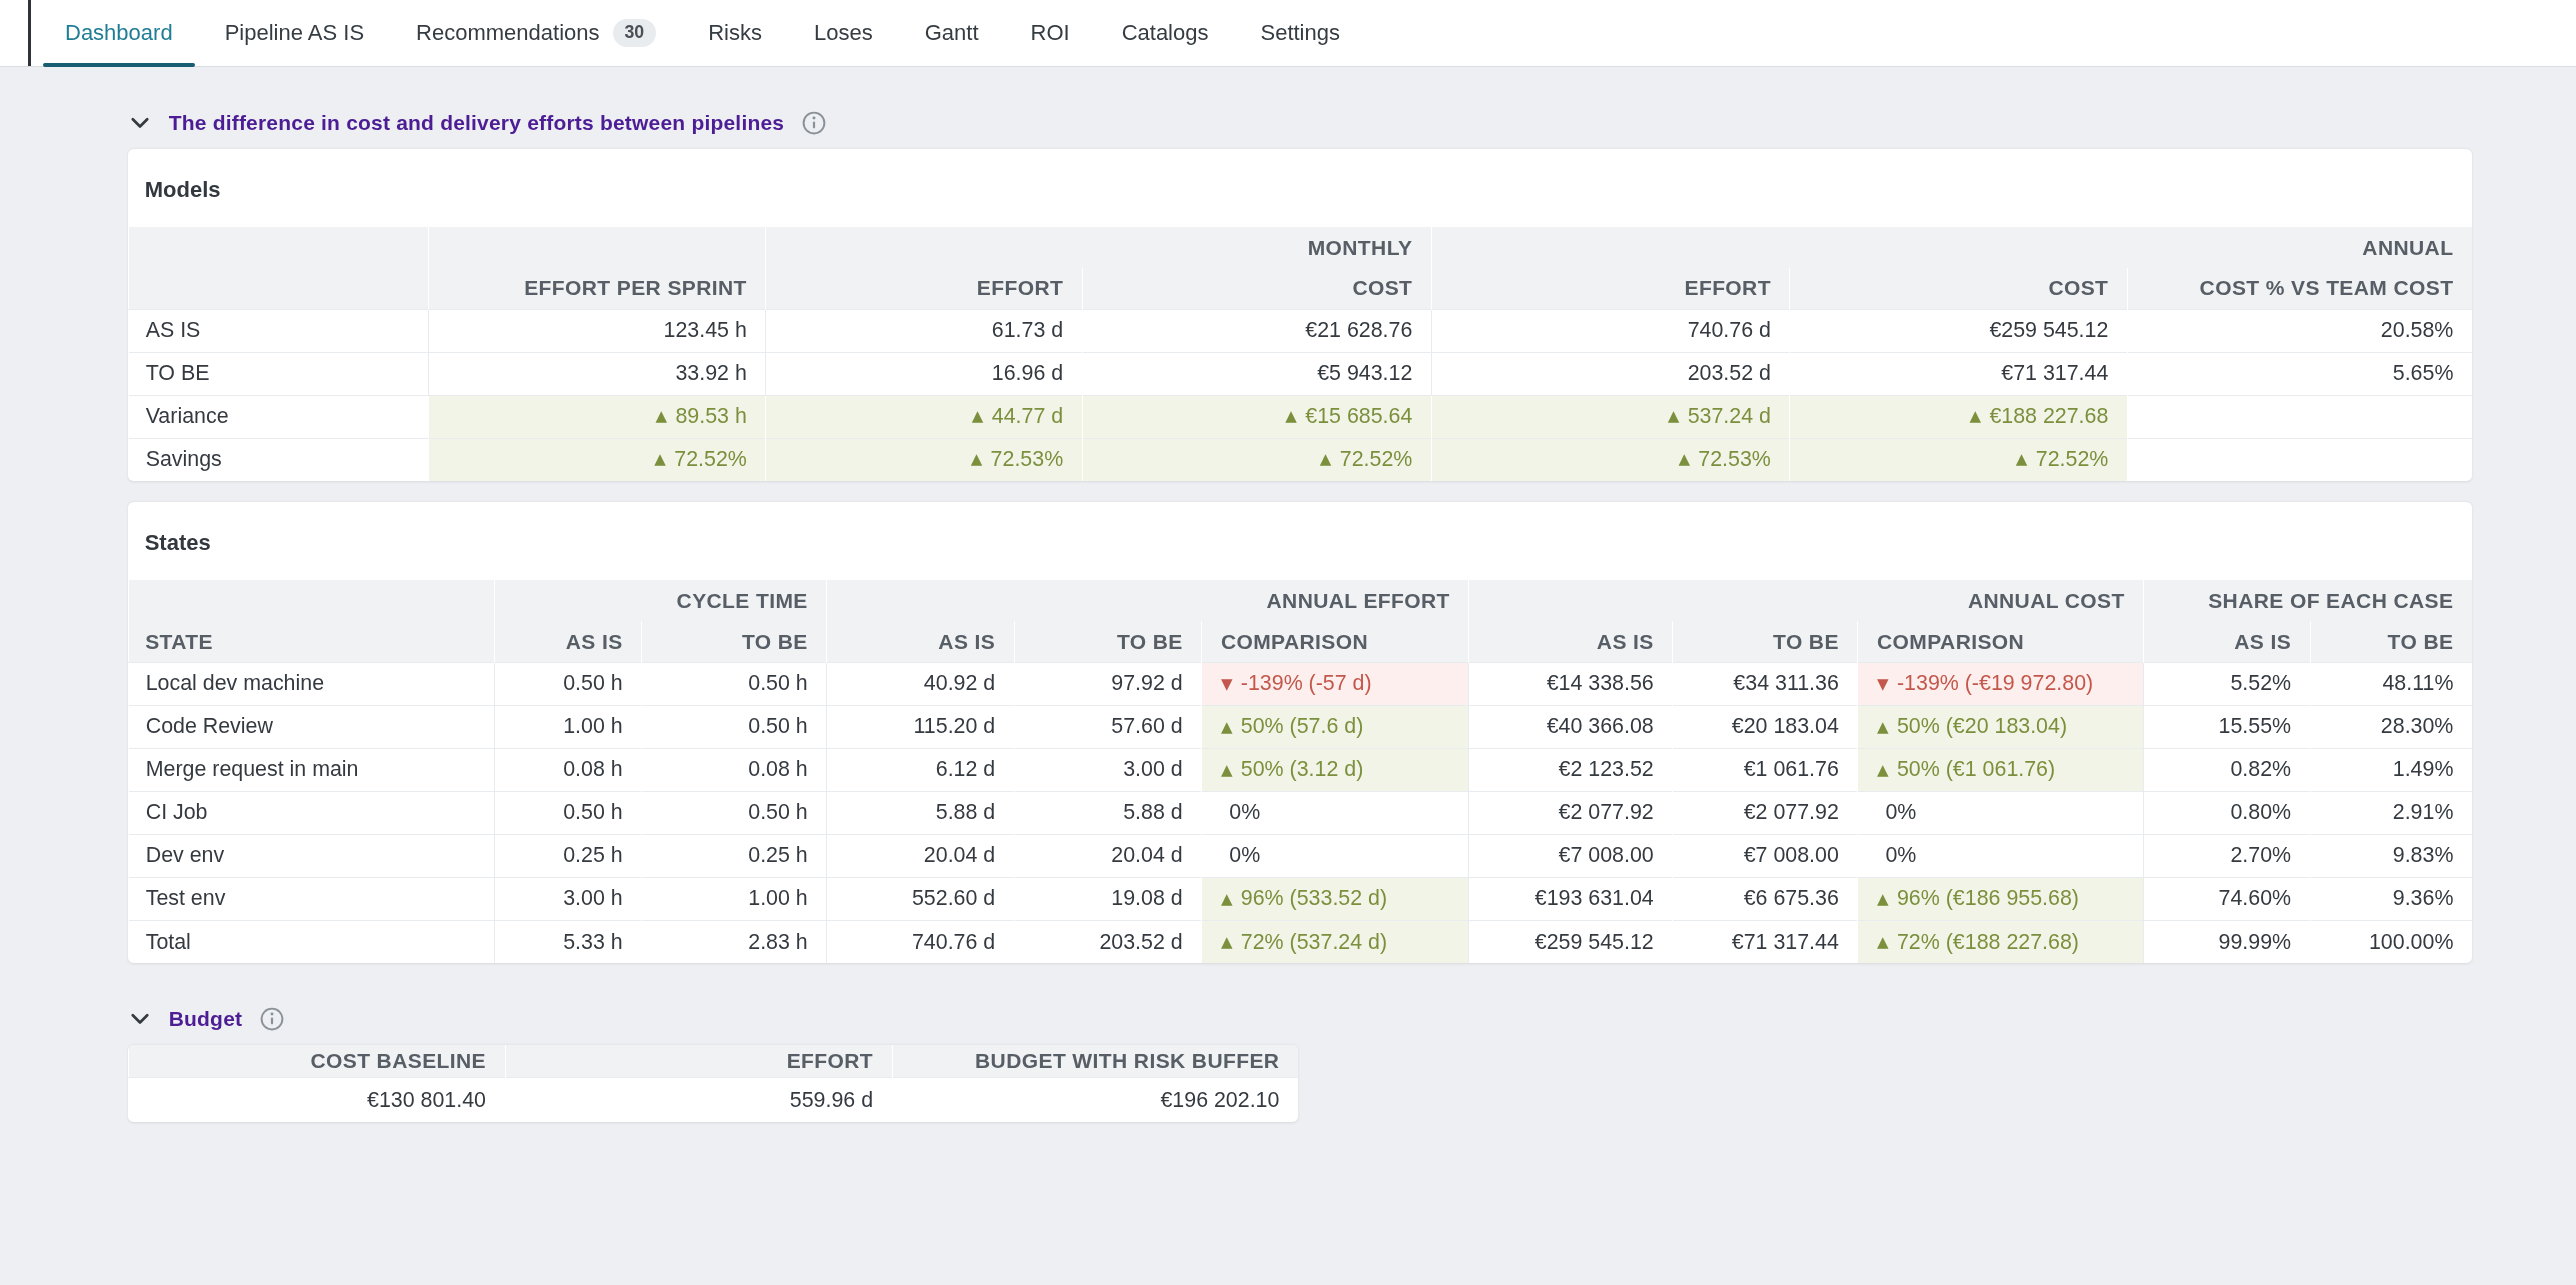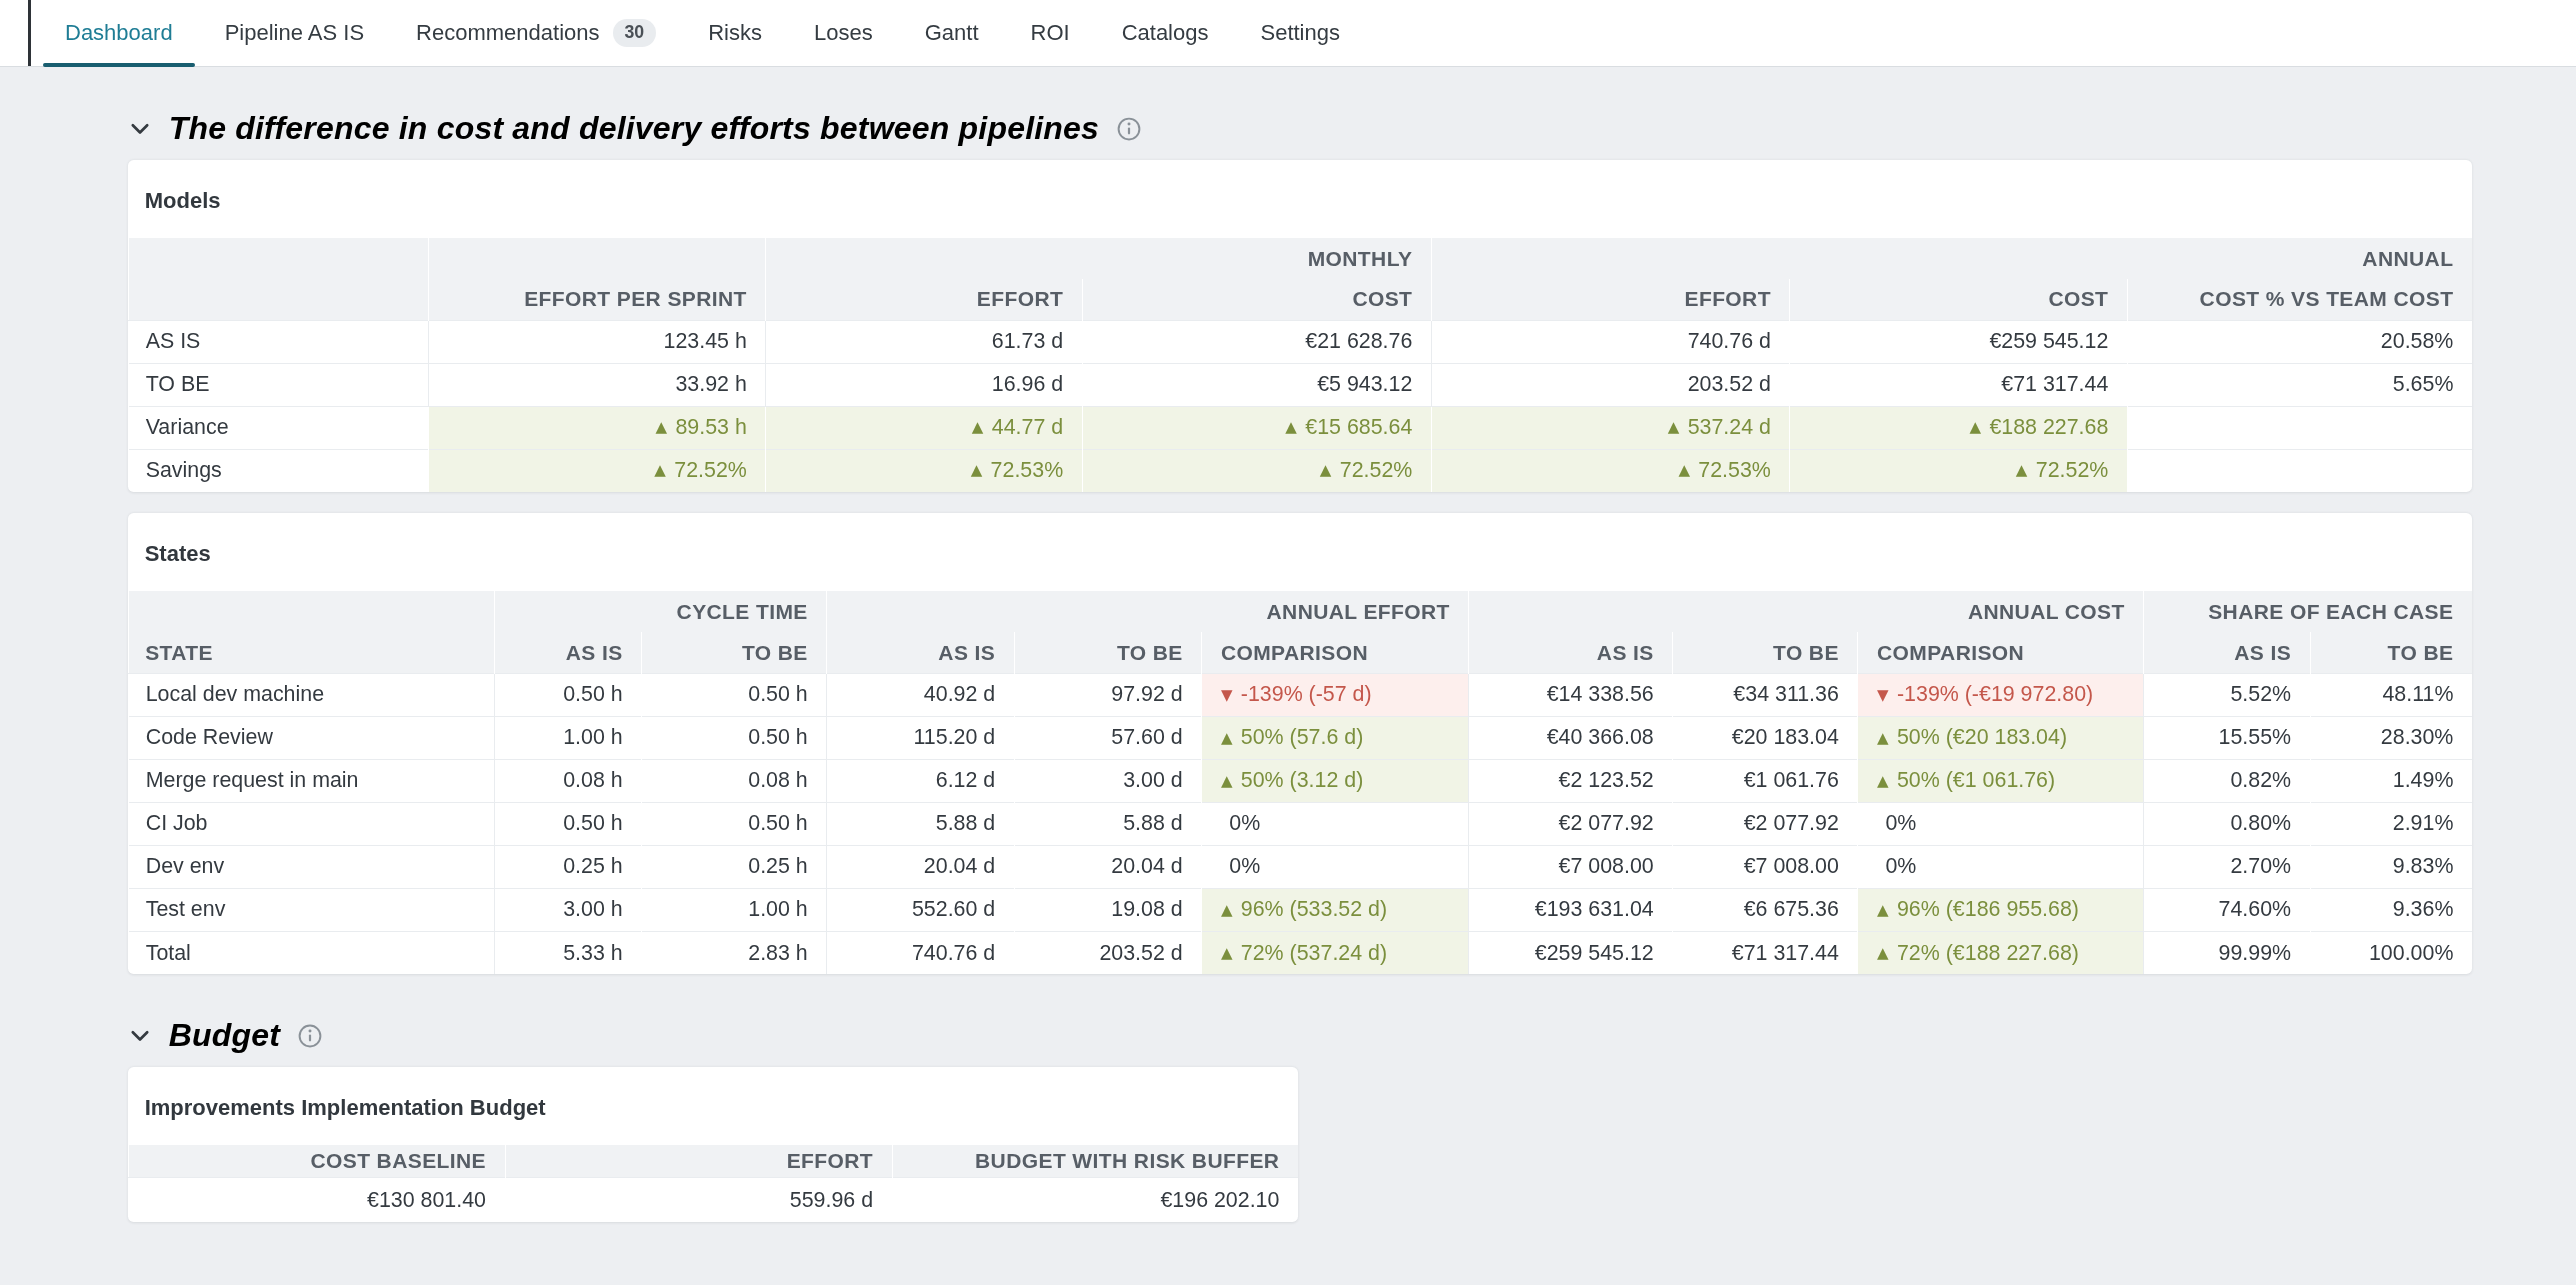--- a/index.html
+++ b/index.html
@@ -31,21 +31,21 @@
   }
   .badge{
     background:#e9ecef; color:#4a5056; font-size:17.7px; line-height:1;
     padding:5.6px 12px; border-radius:15px;font-weight:bold;
   }
   .badge:empty{ display:none; }
 
   
   main{ padding:0 104px 37px 128px; }
   .section-head{ display:flex; align-items:center; gap:16.7px; margin:43px 0 13px; }
-  .section-title{ font-size:32px; font-weight:700; color:#000000; letter-spacing:0.2px;font-style:italic; }
+  .section-title{ font-size:21px; font-weight:700; color:#4c1d95; letter-spacing:0.2px; }
   .icon-btn{ display:inline-flex; align-items:center; justify-content:center; cursor:pointer; }
 
   .card{
     background:#fff; border-radius:5.6px;
     box-shadow:0 0.9px 2.8px rgba(30,40,50,.10);
     overflow:hidden;
   }
   .card-title{ font-size:22px; font-weight:700; color:#32383e; padding:28px 16.7px 24px; }
   .card-models{ margin-bottom:21.4px; }
   .card-states{ margin-bottom:0; }
@@ -376,21 +376,20 @@
     <span class="icon-btn">
       <svg width="26" height="26" viewBox="0 0 20 20">
           <circle cx="10" cy="10" r="8" fill="none" stroke="#8a9198" stroke-width="1.5"></circle>
           <rect x="9.15" y="8.8" width="1.7" height="5.4" rx="0.85" fill="#8a9198"></rect>
           <circle cx="10" cy="6.2" r="1.15" fill="#8a9198"></circle>
         </svg>
     </span>
   </div>
 
   <div class="card card-budget">
-    <div class="card-title">Improvements Implementation Budget</div>
     <table class="budget-table">
       <colgroup>
         <col style="width:32.2%">
           <col style="width:33.1%">
           <col style="width:34.7%">
       </colgroup>
       <thead>
         <tr>
           <th class="r">COST BASELINE</th>
           <th class="r">EFFORT</th>

